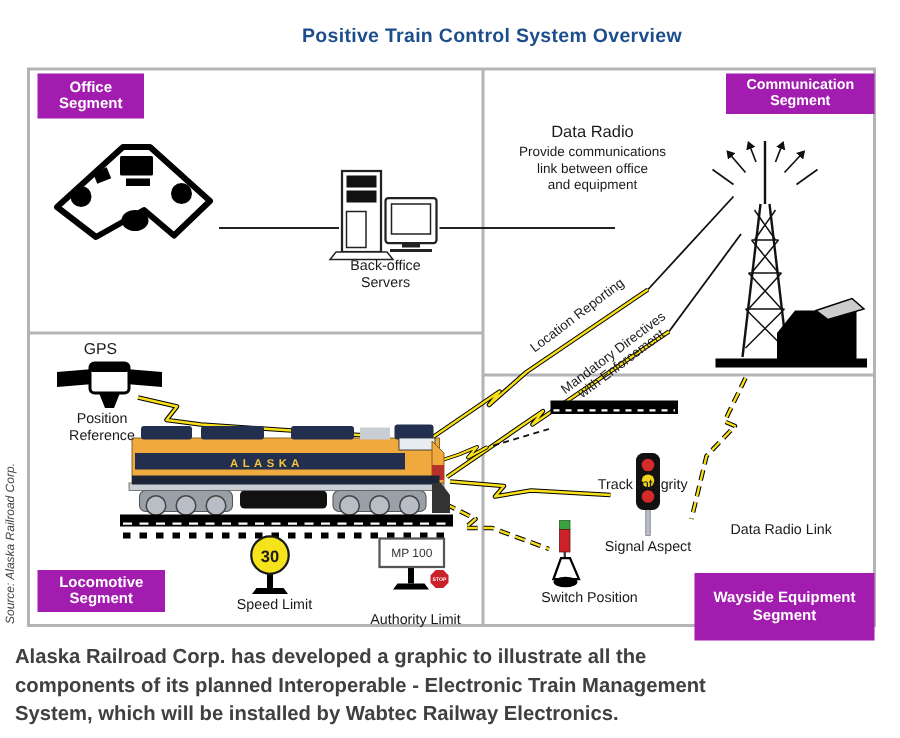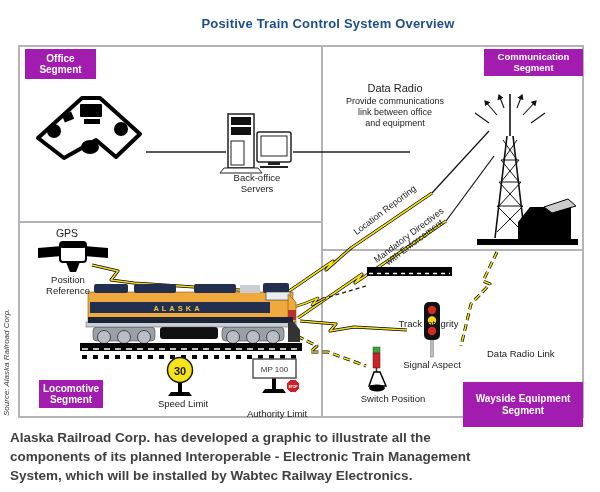--- a/index.html
+++ b/index.html
@@ -199,21 +199,21 @@
       <line x1="376.5" y1="368" x2="376.5" y2="374" stroke="#333" stroke-width="1.5"></line>
       <polygon points="369,386 374,372 380,372 386,386" fill="#fff" stroke="#000" stroke-width="1.5"></polygon>
       <ellipse cx="377" cy="388" rx="8" ry="3.5" fill="#000"></ellipse>
     </g>
   </svg>
 
   <div class="badge" style="left:25px;top:49px;width:71px;height:30px;">Office
 Segment</div>
   <div class="badge" style="left:484px;top:49px;width:99px;height:27px;font-size:9.5px;">Communication
 Segment</div>
-  <div class="badge" style="left:39px;top:380px;width:64px;height:28px;">Locomotive
+  <div class="badge" style="left:25px;top:380px;width:85px;height:28px;">Locomotive
 Segment</div>
   <div class="badge" style="left:463px;top:382px;width:120px;height:45px;">Wayside Equipment
 Segment</div>
 
   <div class="lbl" style="left:222px;top:172px;width:70px;">Back-office
 Servers</div>
   <div class="lbl lbl-bold" style="left:345px;top:82px;width:100px;font-size:11px;">Data Radio</div>
   <div class="lbl" style="left:335px;top:96px;width:120px;font-size:9px;">Provide communications
 link between office
 and equipment</div>

